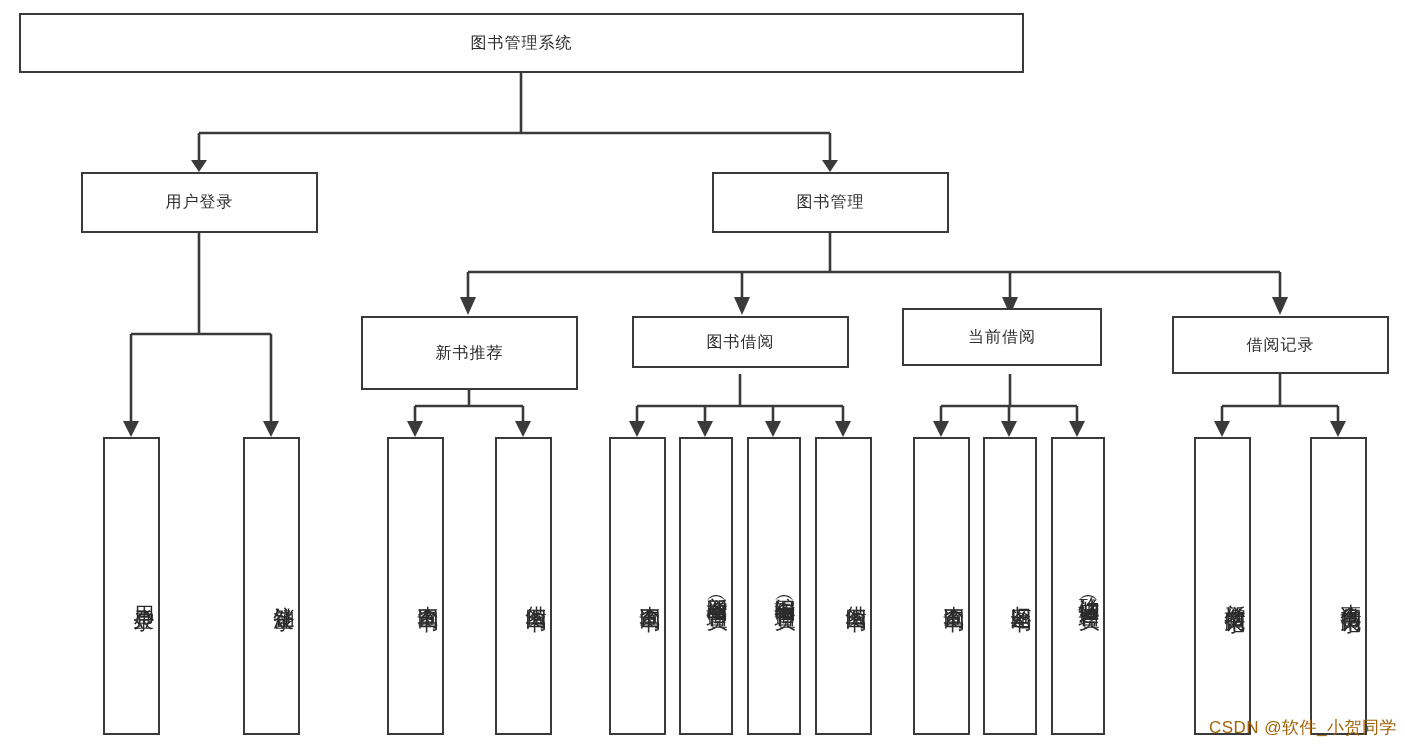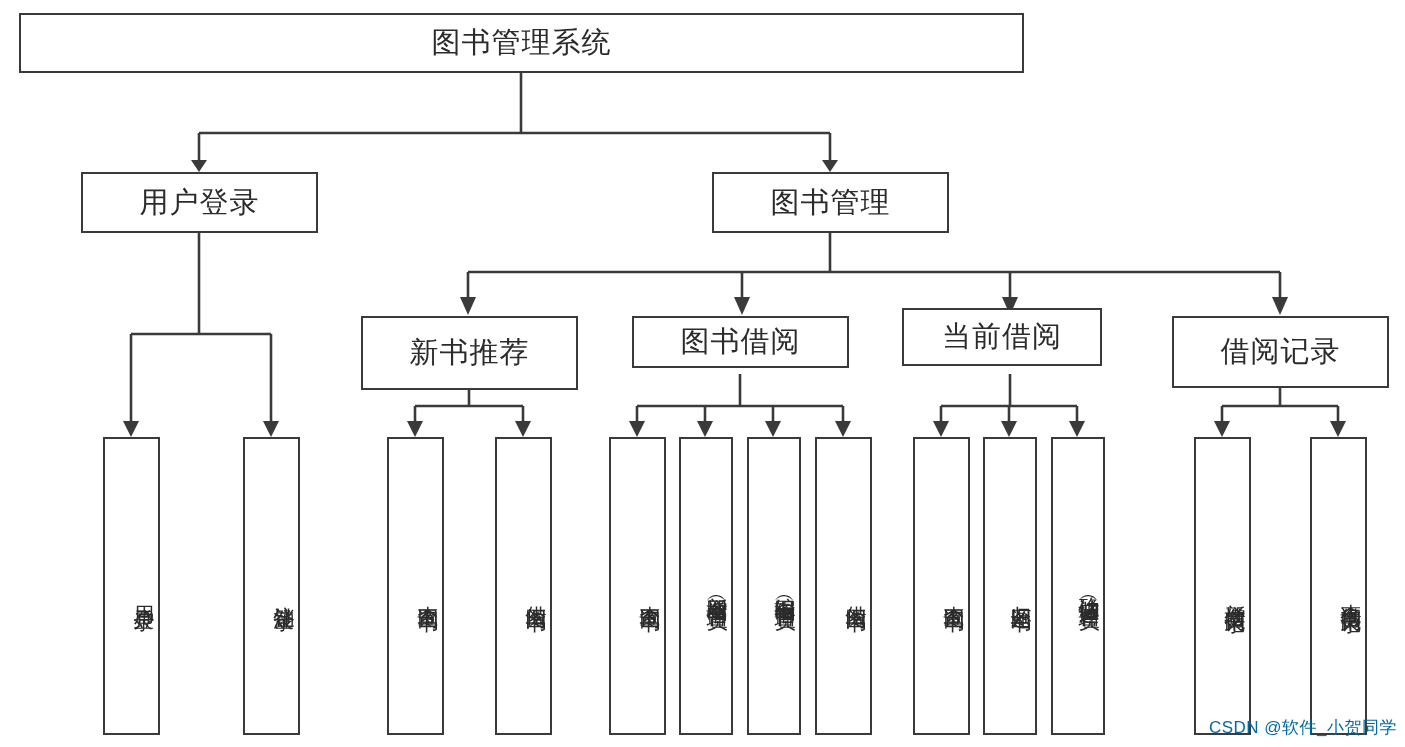--- a/index.html
+++ b/index.html
@@ -19,21 +19,21 @@
     border:2.5px solid #3a3a3a;
     background:#ffffff;
     display:flex;
     align-items:center;
     justify-content:center;
     color:#2b2b2b;
     z-index:3;
   }
   .node.h{
     
-    font-size:29px;
+    font-size:16px;
     letter-spacing:1px;
   }
   .node.v{
     
     writing-mode:vertical-rl;
     text-orientation:upright;
     font-size:21px;
     letter-spacing:2px;
     align-items:flex-start;
     justify-content:center;
@@ -45,21 +45,21 @@
   .lbl{display:block;}
   svg.lines{
     position:absolute;left:0;top:0;width:1405px;height:747px;
     z-index:1;pointer-events:none;
   }
   .watermark{
     position:absolute;
     right:8px;
     bottom:8px;
     font-size:17px;
-    color:#0369a1;
+    color:#a16207;
     letter-spacing:0.5px;
     z-index:5;
     white-space:nowrap;
   }
 </style>
 </head>
 <body>
 
 <div id="diagram">
 
@@ -150,21 +150,21 @@
 
   <div class="node h" style="left:361px;top:316px;width:217px;height:74px;">
     <span class="lbl">新书推荐</span>
   </div>
   <div class="node h" style="left:632px;top:316px;width:217px;height:52px;">
     <span class="lbl">图书借阅</span>
   </div>
   <div class="node h" style="left:902px;top:308px;width:200px;height:58px;">
     <span class="lbl">当前借阅</span>
   </div>
-  <div class="node h" style="left:1172px;top:316px;width:217px;height:72px;">
+  <div class="node h" style="left:1172px;top:316px;width:217px;height:58px;">
     <span class="lbl">借阅记录</span>
   </div>
 
   <div class="node v" style="left:103px;top:437px;width:57px;height:298px;">
     <span class="lbl">用户登录</span>
   </div>
   <div class="node v" style="left:243px;top:437px;width:57px;height:298px;">
     <span class="lbl">注销登录</span>
   </div>
 

